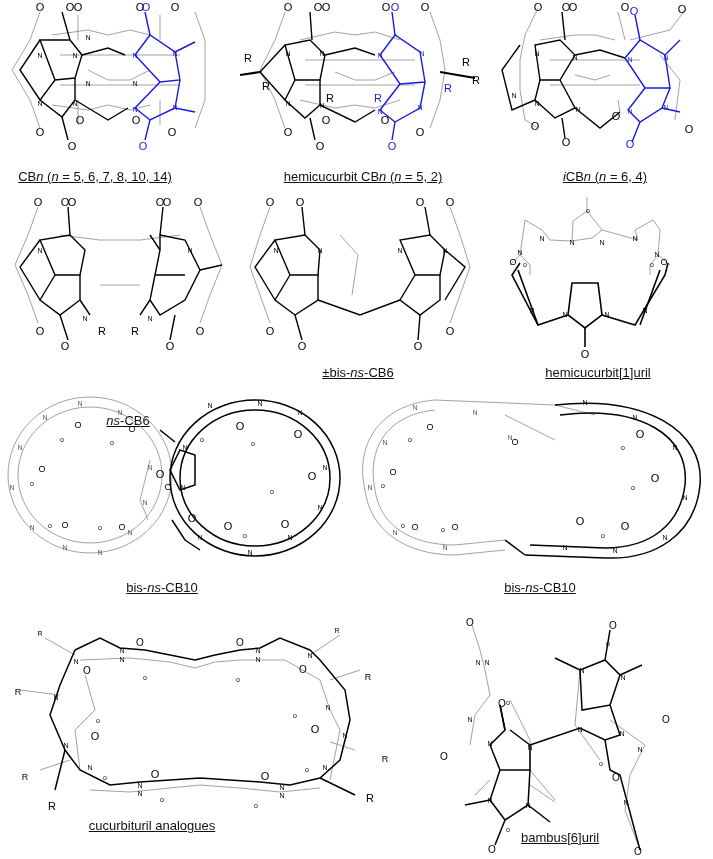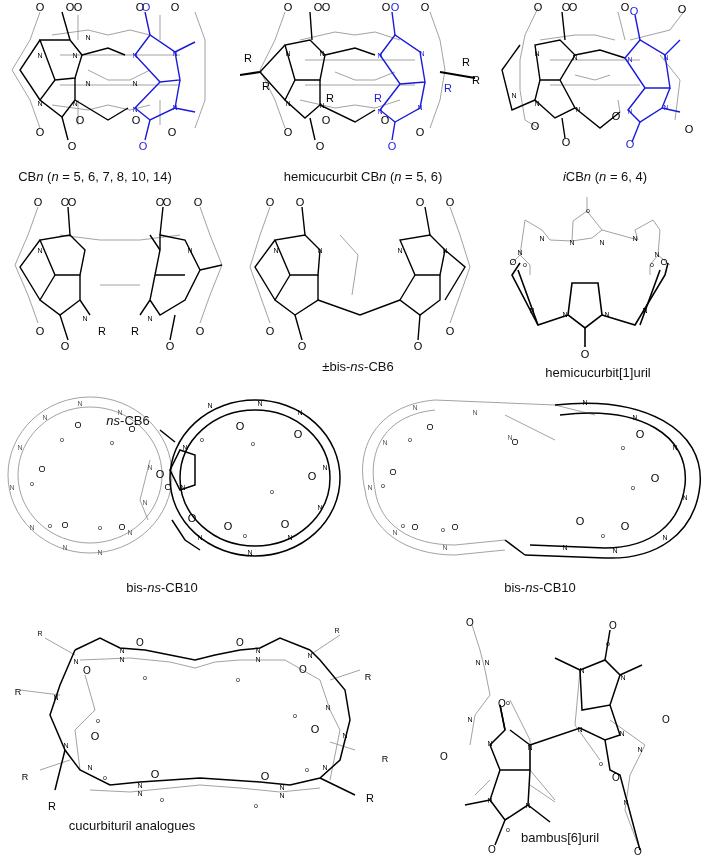--- a/index.html
+++ b/index.html
@@ -1,19 +1,19 @@
 <!DOCTYPE html>
 <html><head>
 <meta charset="utf-8">
 <style>
   html,body{margin:0;padding:0;background:#ffffff;}
   body{width:713px;height:859px;position:relative;overflow:hidden;font-family:"Liberation Sans",sans-serif;}
   .panel{position:absolute;}
   .mol{position:absolute;left:0;top:0;}
-  .caption{position:absolute;font-size:13px;color:#111;white-space:nowrap;transform:translateX(-50%);}
+  .caption{position:absolute;font-size:13px;color:#111;white-space:nowrap;transform:translateX(-50%);text-decoration:underline;}
   .caption i{font-style:italic;}
   svg text{font-family:"Liberation Sans",sans-serif;}
 </style>
 </head>
 <body>
 
 <div class="panel" style="left:0;top:0;width:240px;height:190px;">
   <svg class="mol" width="240" height="160" viewBox="0 0 240 160">
     <g stroke="#8a8a8a" stroke-width="0.8" fill="none">
       <path d="M40 12 L30 40 L12 70 L30 100 L40 128"></path>
@@ -132,21 +132,21 @@
         <text x="82" y="108">N</text>
     </g>
     <g font-size="7" fill="#1a1adb" text-anchor="middle">
       <text x="140" y="58">N</text>
         <text x="182" y="56">N</text>
         <text x="140" y="114">N</text>
         <text x="180" y="110">N</text>
     </g>
   </svg>
   <div class="caption" style="left:123px;top:169px;">
-    <span>hemicucurbit CB</span><i>n</i><span> (</span><i>n</i><span> = 5, 6)</span>
+    <span>hemicucurbit CB</span><i>n</i><span> (</span><i>n</i><span> = 5, 2)</span>
   </div>
 </div>
 
 <div class="panel" style="left:480px;top:0;width:233px;height:190px;">
   <svg class="mol" width="233" height="160" viewBox="0 0 233 160">
     <g stroke="#8a8a8a" stroke-width="0.8" fill="none">
       <path d="M58 8 L45 35 L40 60 L40 90 L45 120 L58 128"></path>
       <path d="M60 40 L95 35 L115 35 L135 40"></path>
       <path d="M95 75 L115 80 L130 75"></path>
       <path d="M70 60 L160 60 M70 85 L160 85"></path>
@@ -275,21 +275,21 @@
         <text x="178" y="155">O</text>
         <text x="210" y="140">O</text>
     </g>
     <g font-size="7" fill="#000" text-anchor="middle">
       <text x="36" y="58">N</text>
         <text x="80" y="58">N</text>
         <text x="160" y="58">N</text>
         <text x="205" y="58">N</text>
     </g>
   </svg>
-  <div class="caption" style="left:118px;top:164px;">
+  <div class="caption" style="left:118px;top:170px;">
     <span>±bis-</span><i>ns</i><span>-CB6</span>
   </div>
 </div>
 
 <div class="panel" style="left:480px;top:195px;width:233px;height:195px;">
   <svg class="mol" width="233" height="170" viewBox="0 0 233 170">
     <g stroke="#8a8a8a" stroke-width="0.8" fill="none">
       <path d="M92 46 L112 43 L122 35 L107 16 L93 26 L92 46"></path>
       <path d="M107 16 L107 2"></path>
       <path d="M122 35 L158 45 L155 35 L173 25 L180 35"></path>
@@ -510,21 +510,21 @@
       <text x="40" y="16" font-size="7">R</text>
         <text x="18" y="75">R</text>
         <text x="25" y="160">R</text>
       <text x="52" y="190" font-size="11">R</text>
       <text x="337" y="13" font-size="7">R</text>
         <text x="368" y="60">R</text>
         <text x="385" y="142">R</text>
       <text x="370" y="182" font-size="11">R</text>
     </g>
   </svg>
-  <div class="caption" style="left:132px;top:198px;">
+  <div class="caption" style="left:152px;top:198px;">
     <span>cucurbituril analogues</span>
   </div>
 </div>
 
 <div class="panel" style="left:430px;top:610px;width:283px;height:249px;">
   <svg class="mol" width="283" height="249" viewBox="0 0 283 249">
     <g stroke="#8a8a8a" stroke-width="0.8" fill="none">
       <path d="M42 15 L50 40 L55 60 L60 85 L45 105 L40 135"></path>
       <path d="M80 90 L100 130 L100 160 L125 190"></path>
       <path d="M150 60 L145 115 L170 150"></path>

